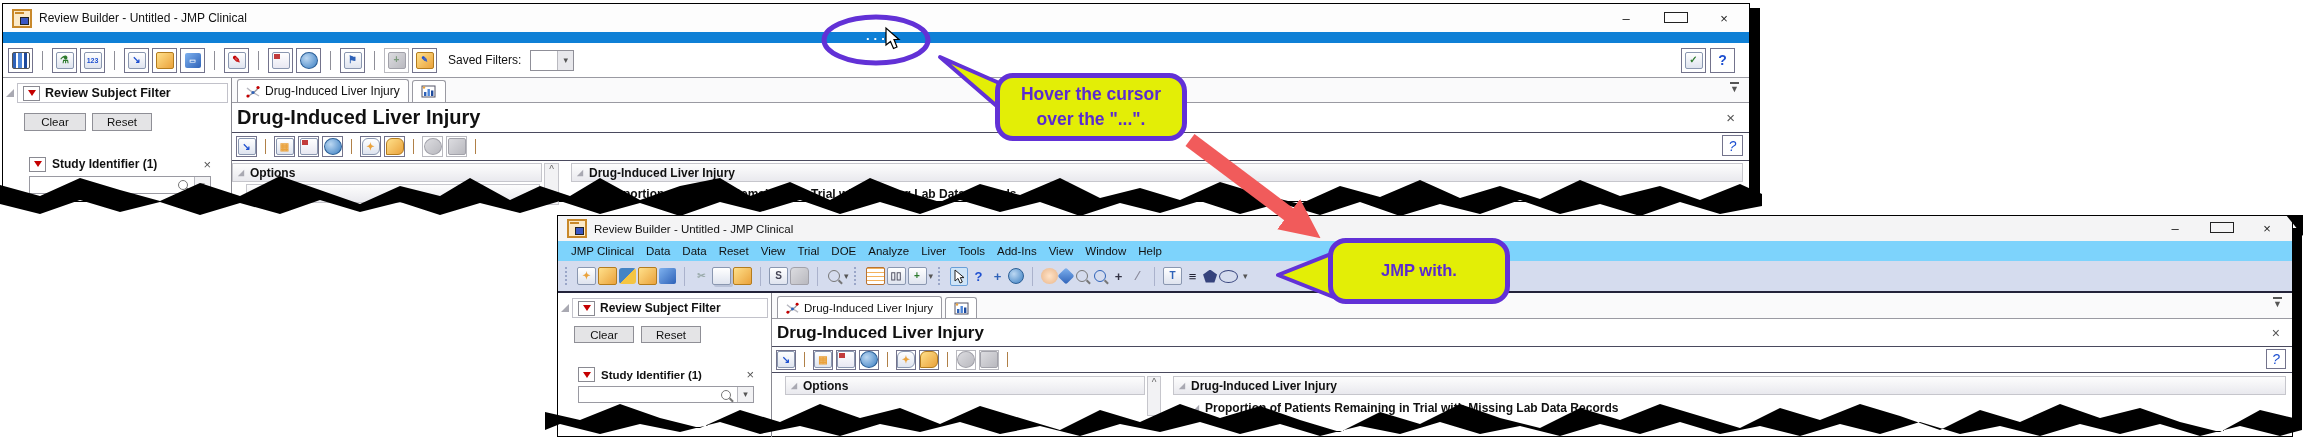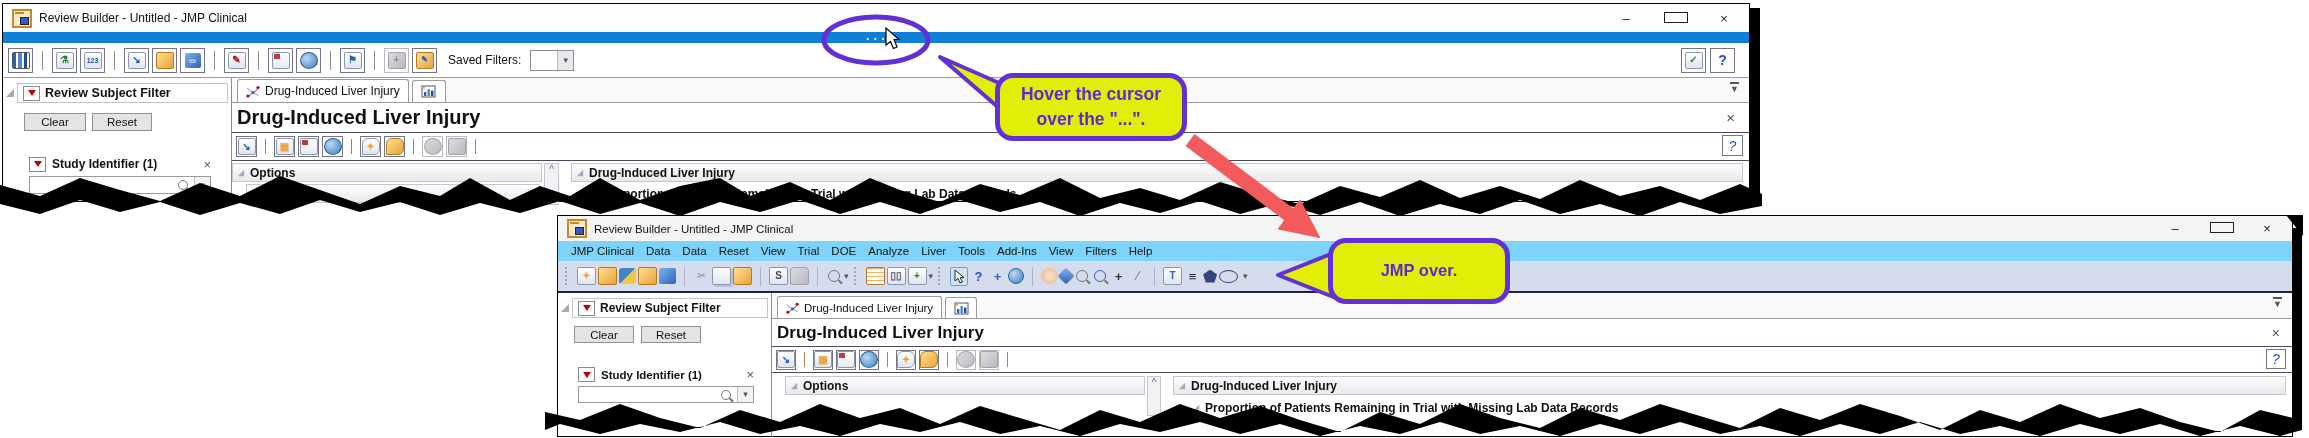--- a/index.html
+++ b/index.html
@@ -325,21 +325,21 @@
       <span>Data</span>
       <span>Reset</span>
       <span>View</span>
       <span>Trial</span>
       <span>DOE</span>
       <span>Analyze</span>
       <span>Liver</span>
       <span>Tools</span>
       <span>Add-Ins</span>
       <span>View</span>
-      <span>Filters</span>
+      <span>Window</span>
       <span>Help</span>
     </div>
 
     <div class="lavbar">
       <span class="grip"></span>
       <span class="chip cC">
           <i class="gl" style="color:#eaa23c;">✦</i>
         </span>
       <span class="chip cB"></span>
       <span class="chip cH"></span>
@@ -548,16 +548,16 @@
     <polygon points="1278,275 1336,252 1336,298" fill="#e3ee06" stroke="#6231d6" stroke-width="4" stroke-linejoin="round"></polygon>
     <line x1="1190" y1="140" x2="1295" y2="219" stroke="#f15b5b" stroke-width="15" marker-end="url(#ah)"></line>
     <polygon points="886,28 886,45 890.5,41.5 893.5,48.5 897,47 894,39.5 899,39.5" fill="#fff" stroke="#000" stroke-width="1.2"></polygon>
   </svg>
 
   <div class="callout" style="left:995px;top:73px;width:182px;height:58px;font-size:17.5px;">
     <span>Hover the cursor</span>
     <span>over the "...".</span>
   </div>
   <div class="callout" style="left:1328px;top:238px;width:172px;height:56px;font-size:16.5px;">
-    <span>JMP over.</span>
+    <span>JMP with.</span>
   </div>
 
 </div>
 
 </body></html>

